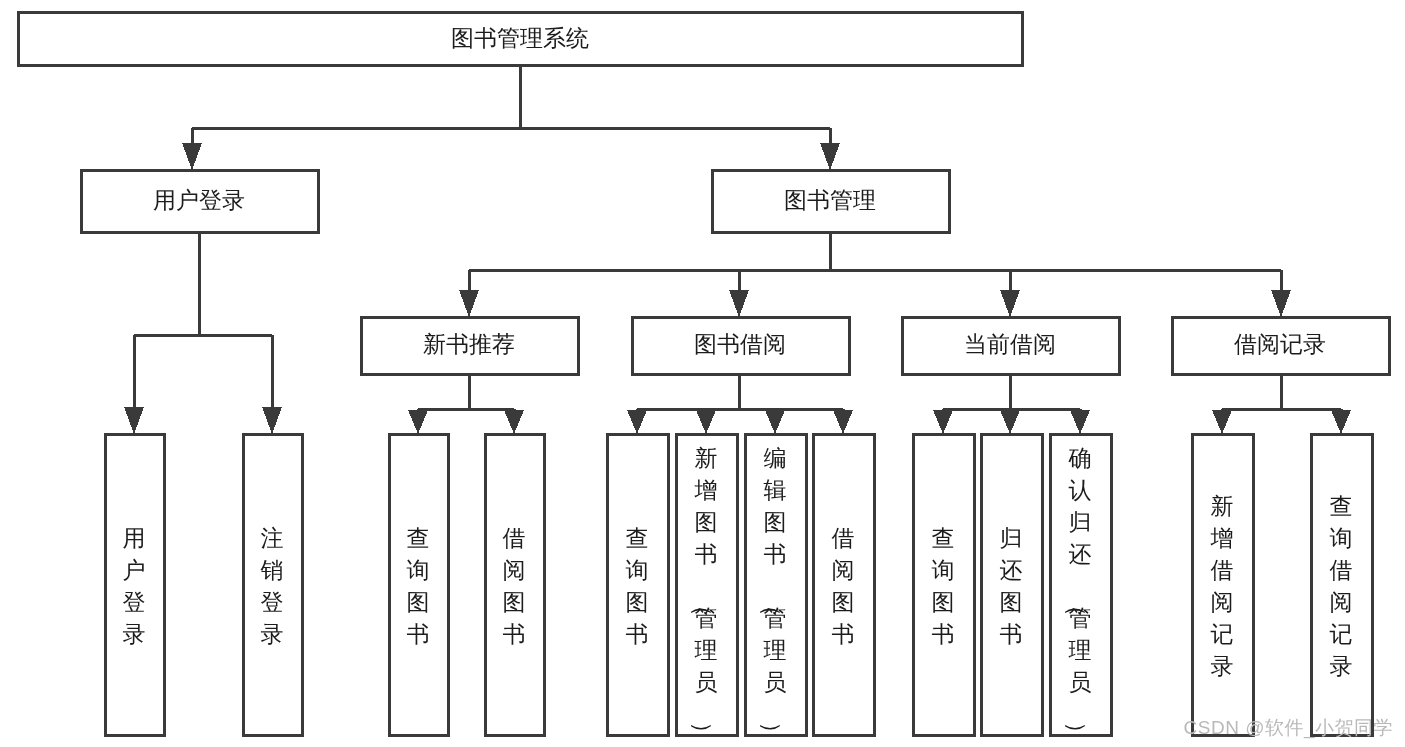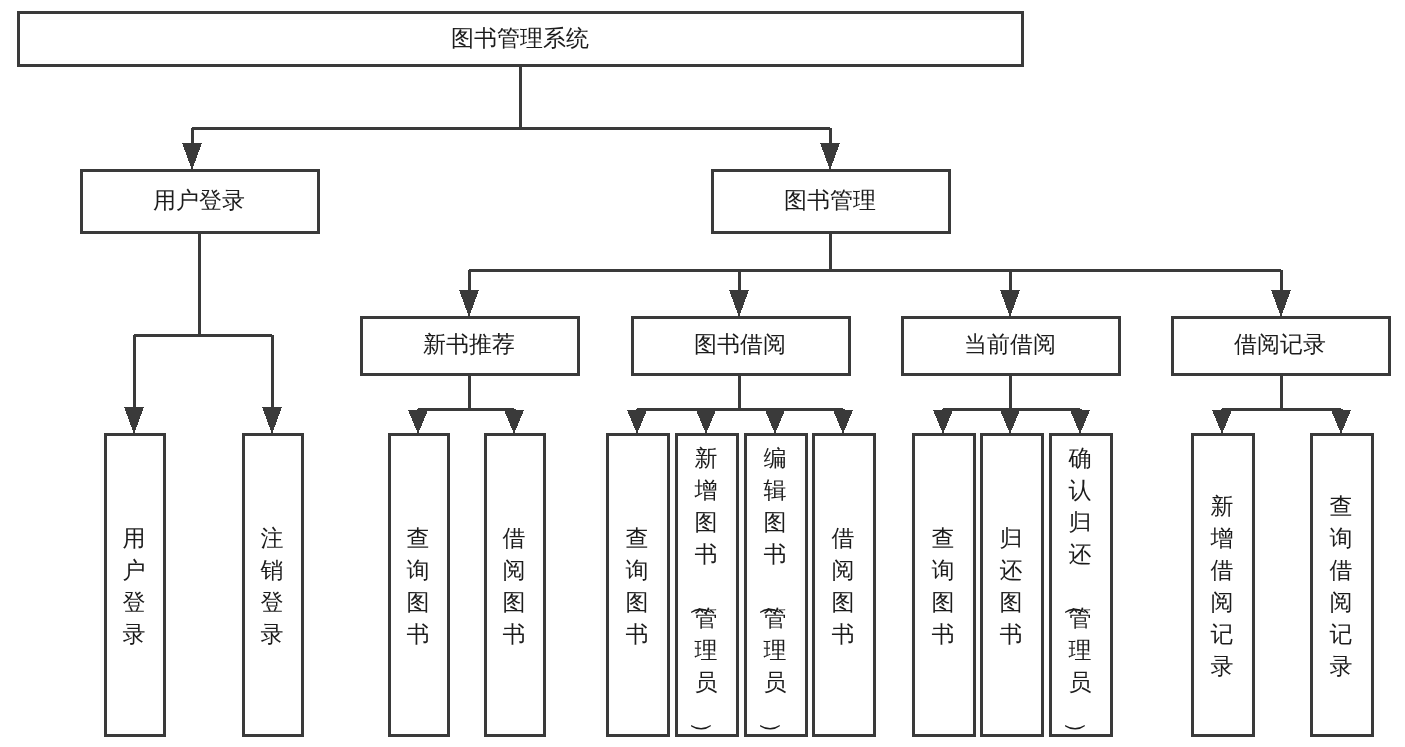--- a/index.html
+++ b/index.html
@@ -243,13 +243,14 @@
       <text class="node-label-v" x="1222" y="513.6"><tspan x="1222" y="513.6">新</tspan><tspan x="1222" y="545.6">增</tspan><tspan x="1222" y="577.6">借</tspan><tspan x="1222" y="609.6">阅</tspan><tspan x="1222" y="641.6">记</tspan><tspan x="1222" y="673.6">录</tspan></text>
     </g>
 
     <g>
       <rect class="node-box" x="1311" y="434" width="61" height="301"></rect>
       <text class="node-label-v" x="1341" y="513.6"><tspan x="1341" y="513.6">查</tspan><tspan x="1341" y="545.6">询</tspan><tspan x="1341" y="577.6">借</tspan><tspan x="1341" y="609.6">阅</tspan><tspan x="1341" y="641.6">记</tspan><tspan x="1341" y="673.6">录</tspan></text>
     </g>
 
   </svg>
 
+  <div class="watermark">CSDN @软件_小贺同学</div>
 </div>
 
 </body></html>

